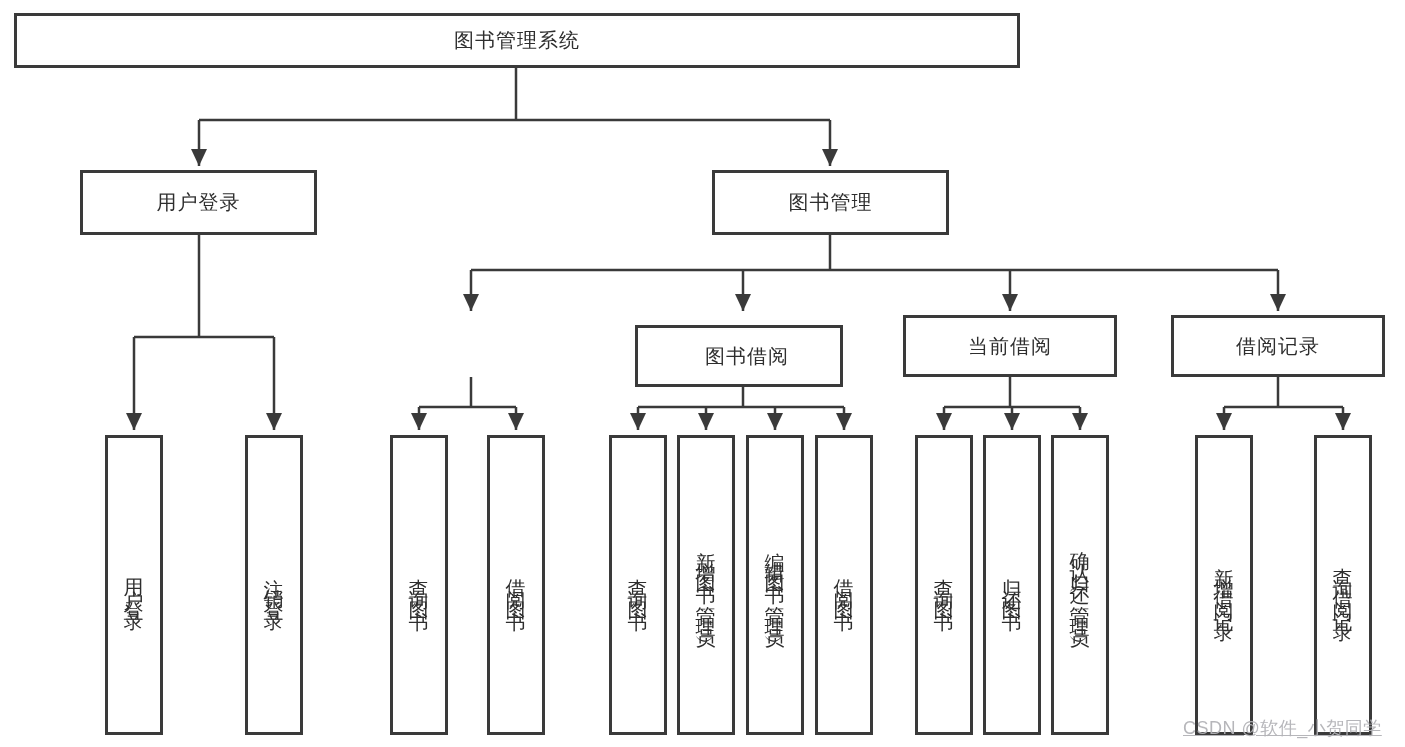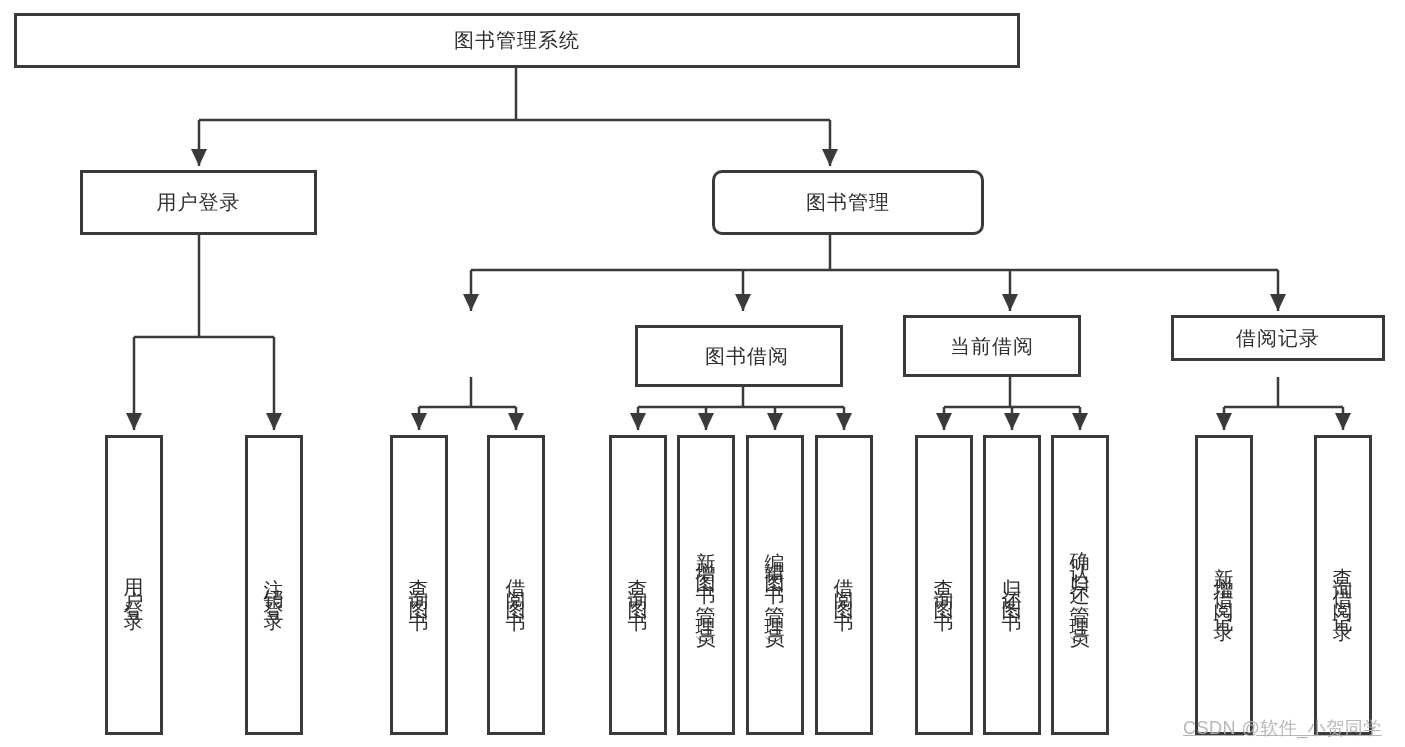--- a/index.html
+++ b/index.html
@@ -99,31 +99,31 @@
     </g>
   </svg>
 
   <div class="box" style="left:14px;top:13px;width:1006px;height:55px;">
     <span>图书管理系统</span>
   </div>
 
   <div class="box" style="left:80px;top:170px;width:237px;height:65px;">
     <span>用户登录</span>
   </div>
-  <div class="box" style="left:712px;top:170px;width:272px;height:65px;border-radius:10px;">
+  <div class="box" style="left:712px;top:170px;width:237px;height:65px;">
     <span>图书管理</span>
   </div>
 
   <div class="box" style="left:635px;top:325px;width:208px;height:62px;padding-left:16px;">
     <span>图书借阅</span>
   </div>
-  <div class="box" style="left:903px;top:315px;width:178px;height:62px;">
+  <div class="box" style="left:903px;top:315px;width:214px;height:62px;">
     <span>当前借阅</span>
   </div>
-  <div class="box" style="left:1171px;top:315px;width:214px;height:46px;">
+  <div class="box" style="left:1171px;top:315px;width:214px;height:62px;">
     <span>借阅记录</span>
   </div>
 
   <div class="box leaf" style="left:105px;top:435px;width:58px;height:300px;">
     <span class="vtext">用户登录</span>
   </div>
   <div class="box leaf" style="left:245px;top:435px;width:58px;height:300px;">
     <span class="vtext">注销登录</span>
   </div>
 

